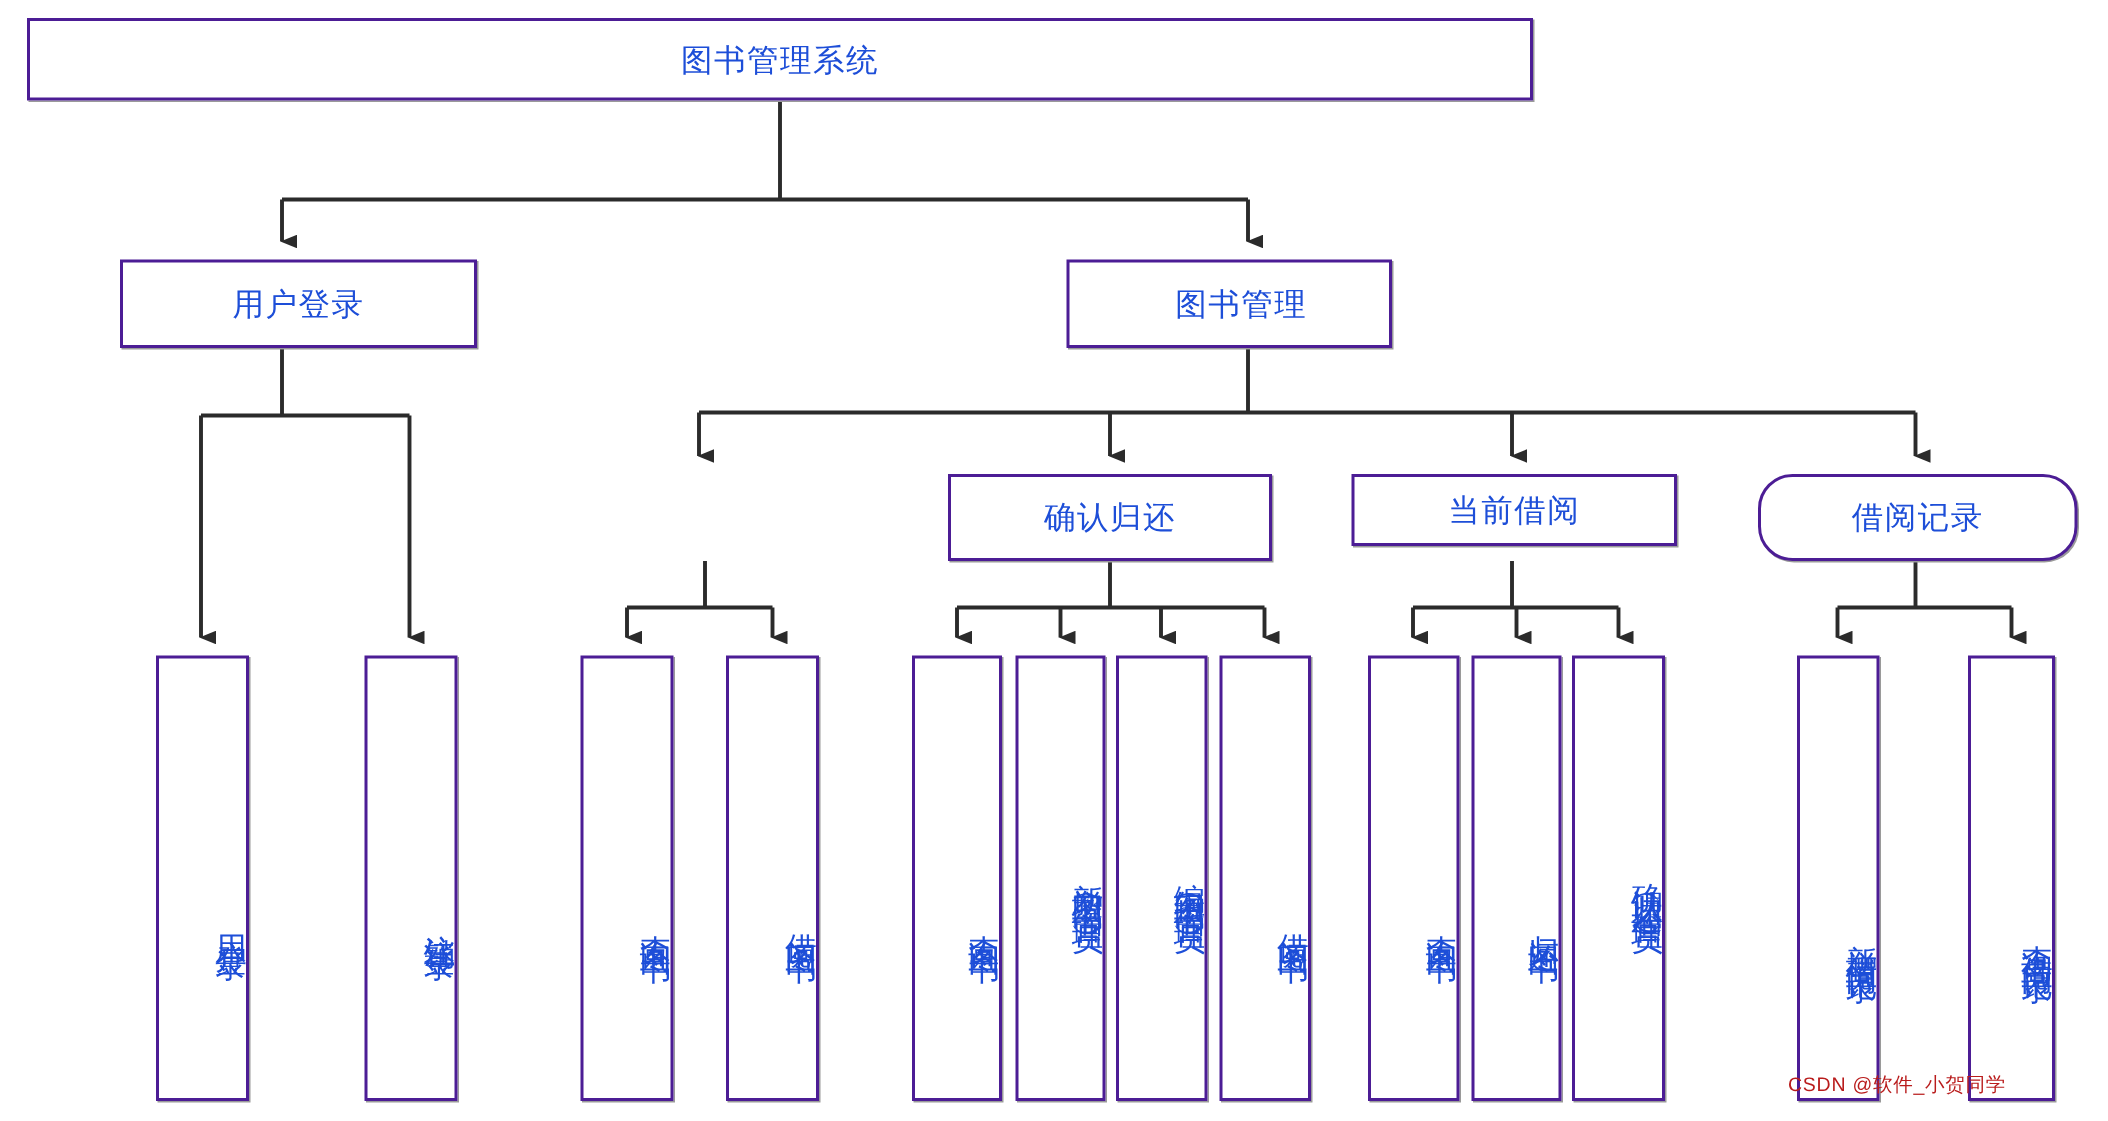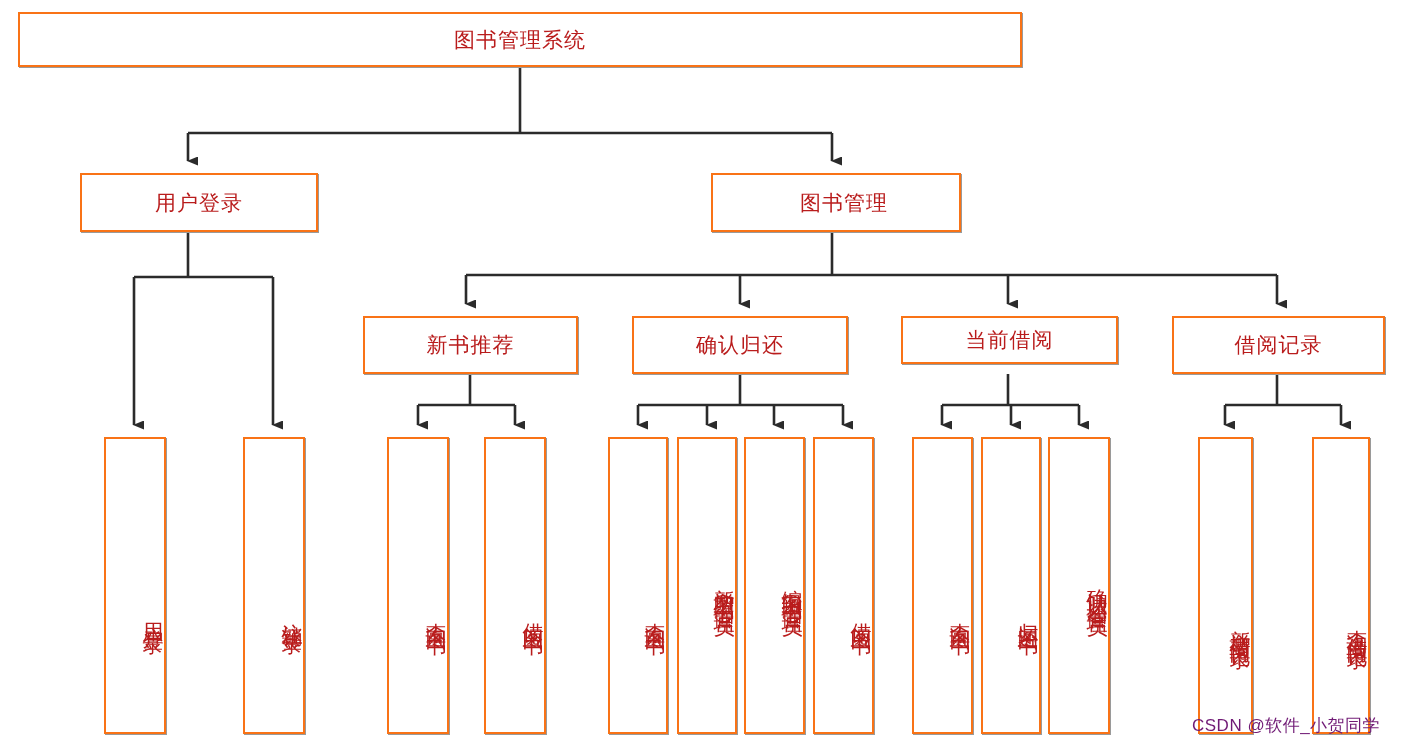--- a/index.html
+++ b/index.html
@@ -23,26 +23,26 @@
     left: 0;
     top: 0;
     width: 1405px;
     height: 747px;
     pointer-events: none;
   }
   .node {
     position: absolute;
     box-sizing: border-box;
     background: #ffffff;
-    border: 2px solid #f97316;
+    border: 2px solid #4c1d95;
     box-shadow: 0 0 0 1px #ffffff inset, 1px 1px 0 0 #9a9a9a;
     display: flex;
     align-items: center;
     justify-content: center;
-    color: #b91c1c;
+    color: #1d4ed8;
   }
   .node-h {
     font-size: 21px;
     letter-spacing: 1px;
     white-space: nowrap;
   }
   .node-v {
     writing-mode: vertical-rl;
     text-orientation: upright;
     font-size: 21px;
@@ -52,22 +52,22 @@
     justify-content: center;
     padding-top: 14px;
     white-space: nowrap;
     overflow: hidden;
   }
   .node-v.pad-top-lg { padding-top: 56px; }
   .node-v.pad-top-xl { padding-top: 78px; }
   .node-v.pad-top-sm { padding-top: 8px; }
   .watermark {
     position: absolute;
-    font-size: 17px;
-    color: #701a75;
+    font-size: 13px;
+    color: #b91c1c;
     white-space: nowrap;
     letter-spacing: 0.5px;
   }
 </style>
 </head>
 <body>
 
 <div id="canvas">
 
   <svg id="wires" viewBox="0 0 1405 747">
@@ -116,26 +116,25 @@
       <path d="M1277,374 L1277,405"></path>
       <path d="M1225,405 L1341,405"></path>
       <path d="M1225,405 L1225,425" marker-end="url(#arw)"></path>
       <path d="M1341,405 L1341,425" marker-end="url(#arw)"></path>
     </g>
   </svg>
 
   <div class="node node-h" style="left: 18px; top: 12px; width: 1004px; height: 55px;">图书管理系统</div>
 
   <div class="node node-h" style="left: 80px; top: 173px; width: 238px; height: 59px;">用户登录</div>
-  <div class="node node-h" style="left: 711px; top: 173px; width: 250px; height: 59px; padding-left: 16px;">图书管理</div>
+  <div class="node node-h" style="left: 711px; top: 173px; width: 217px; height: 59px; padding-left: 16px;">图书管理</div>
 
-  <div class="node node-h" style="left: 363px; top: 316px; width: 215px; height: 58px;">新书推荐</div>
   <div class="node node-h" style="left: 632px; top: 316px; width: 216px; height: 58px;">确认归还</div>
   <div class="node node-h" style="left: 901px; top: 316px; width: 217px; height: 48px;">当前借阅</div>
-  <div class="node node-h" style="left: 1172px; top: 316px; width: 213px; height: 58px;">借阅记录</div>
+  <div class="node node-h" style="left: 1172px; top: 316px; width: 213px; height: 58px; border-radius: 23px;">借阅记录</div>
 
   <div class="node node-v pad-top-lg" style="left: 104px; top: 437px; width: 62px; height: 297px;">用户登录</div>
   <div class="node node-v pad-top-lg" style="left: 243px; top: 437px; width: 62px; height: 297px;">注销登录</div>
   <div class="node node-v pad-top-lg" style="left: 387px; top: 437px; width: 62px; height: 297px;">查询图书</div>
   <div class="node node-v pad-top-lg" style="left: 484px; top: 437px; width: 62px; height: 297px;">借阅图书</div>
   <div class="node node-v pad-top-lg" style="left: 608px; top: 437px; width: 60px; height: 297px;">查询图书</div>
   <div class="node node-v pad-top-sm" style="left: 677px; top: 437px; width: 60px; height: 297px;">新增图书（管理员）</div>
   <div class="node node-v pad-top-sm" style="left: 744px; top: 437px; width: 61px; height: 297px;">编辑图书（管理员）</div>
   <div class="node node-v pad-top-lg" style="left: 813px; top: 437px; width: 61px; height: 297px;">借阅图书</div>
   <div class="node node-v pad-top-lg" style="left: 912px; top: 437px; width: 61px; height: 297px;">查询图书</div>

